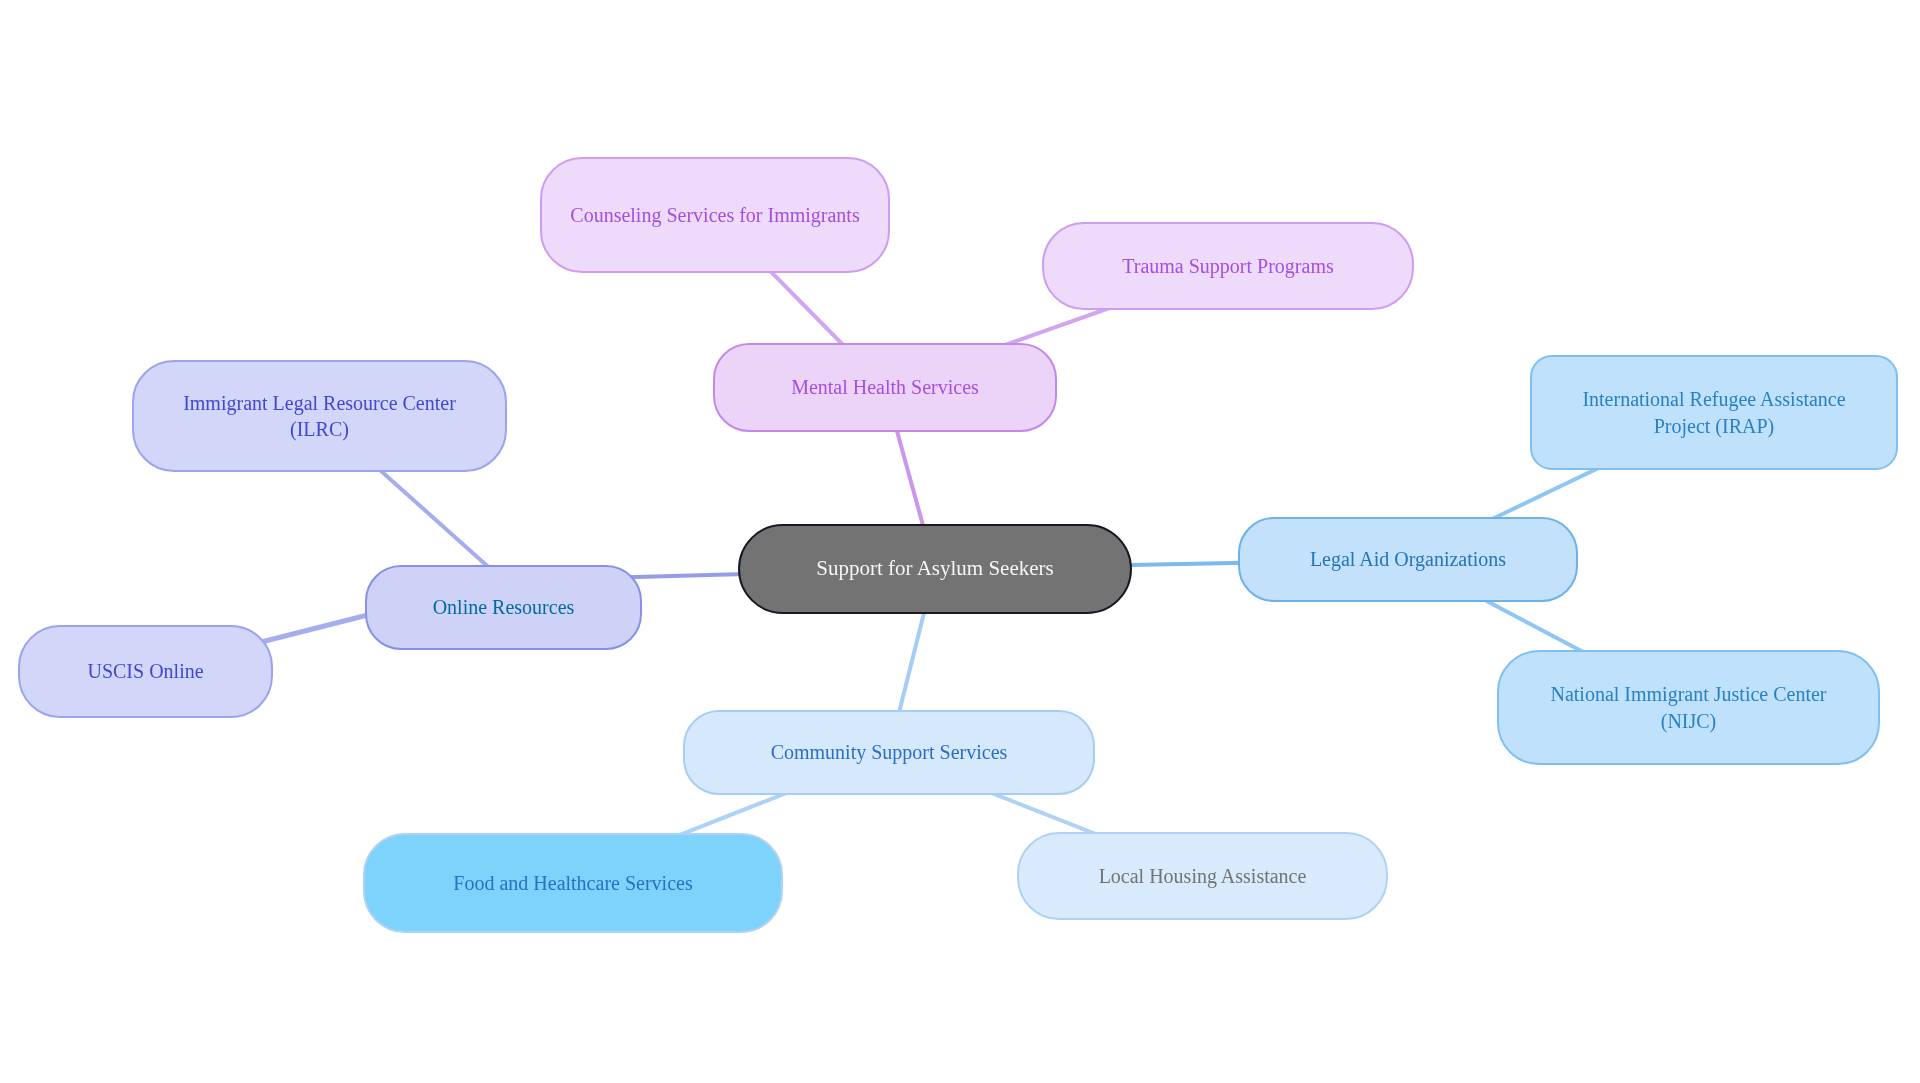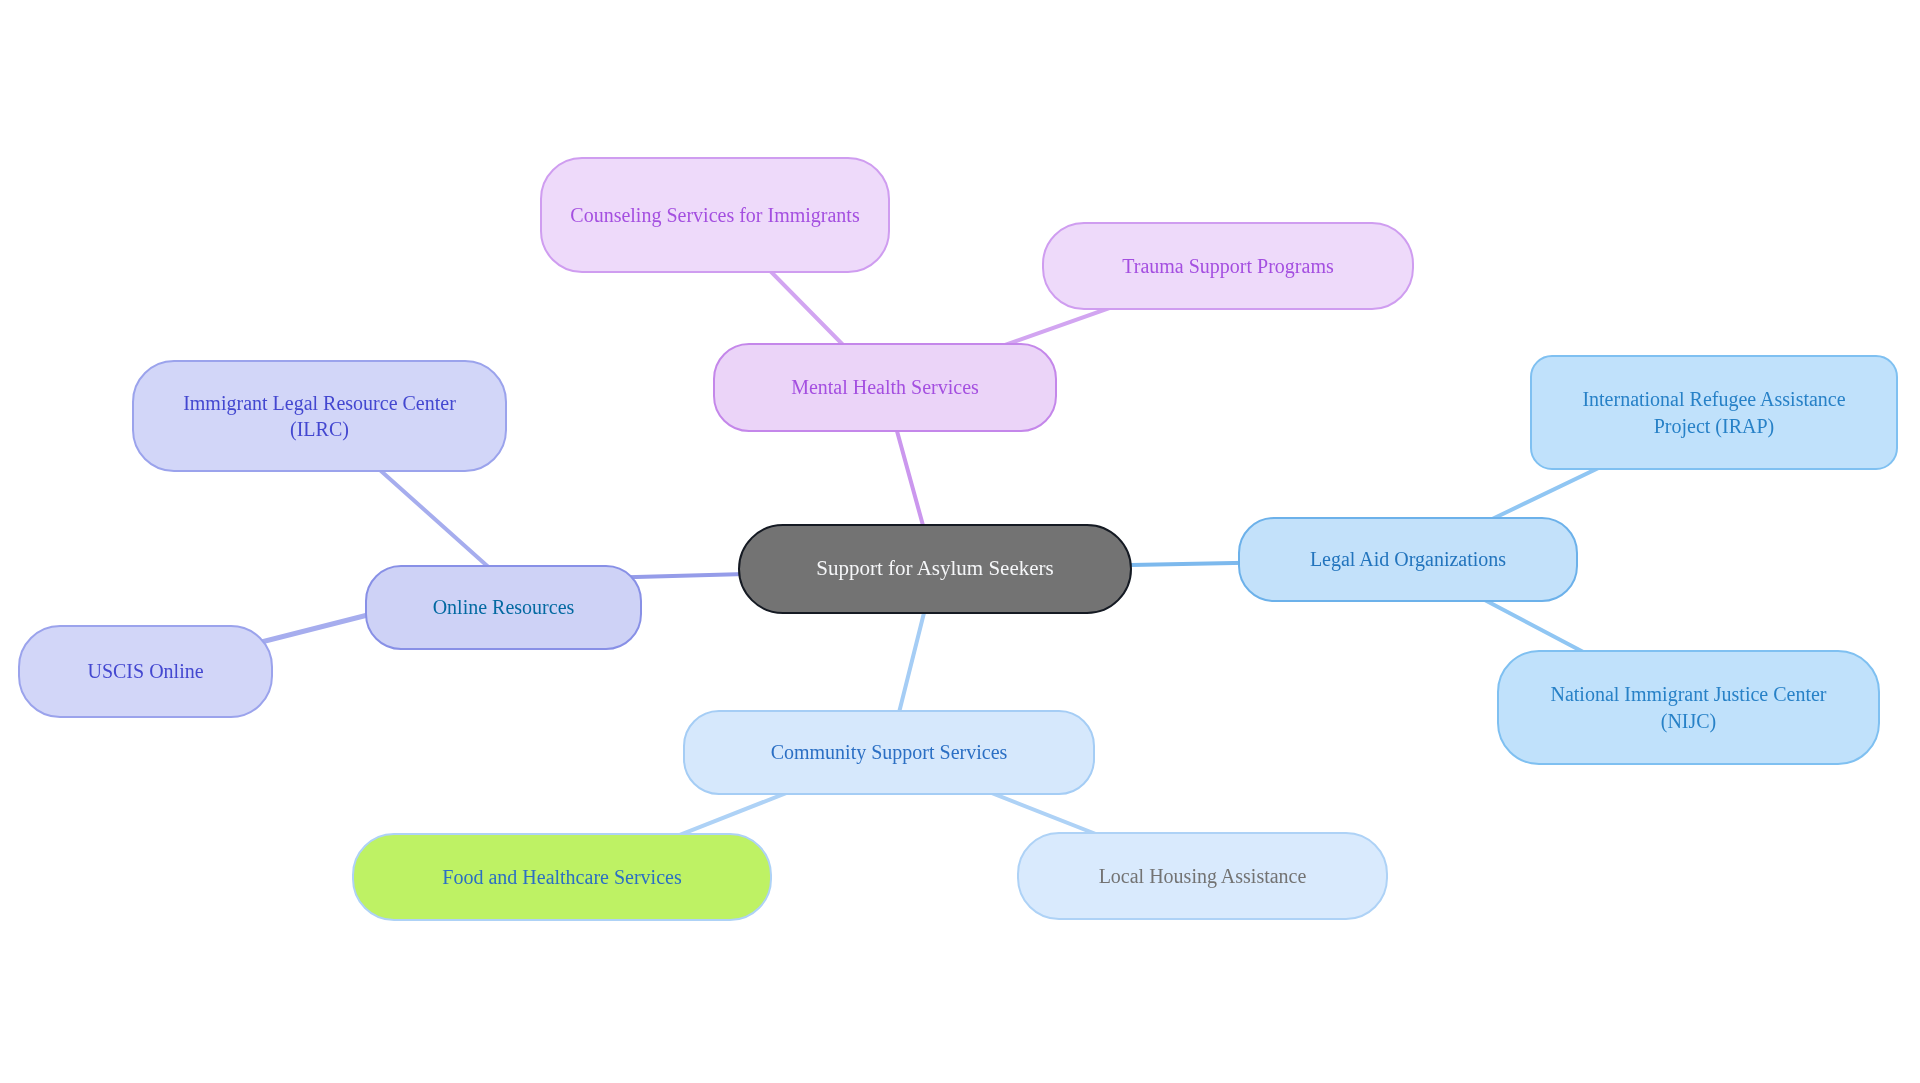--- a/index.html
+++ b/index.html
@@ -85,20 +85,20 @@
       </div>
       <div class="node" style="left: 132px; top: 360px; width: 375px; height: 112px; background: rgb(210, 214, 248); border: 2px solid rgb(155, 163, 236); border-radius: 42px; color: rgb(67, 71, 208); font-size: 20px;">
         <span class="label">Immigrant Legal Resource Center (ILRC)</span>
       </div>
       <div class="node" style="left: 18px; top: 625px; width: 255px; height: 93px; background: rgb(210, 214, 248); border: 2px solid rgb(155, 163, 236); border-radius: 42px; color: rgb(67, 71, 208); font-size: 20px;">
         <span class="label">USCIS Online</span>
       </div>
       <div class="node" style="left: 683px; top: 710px; width: 412px; height: 85px; background: rgb(214, 232, 252); border: 2px solid rgb(165, 205, 245); border-radius: 36px; color: rgb(43, 111, 196); font-size: 20px;">
         <span class="label">Community Support Services</span>
       </div>
-      <div class="node" style="left: 352px; top: 833px; width: 420px; height: 88px; background: #bef264; border: 2px solid rgb(174, 210, 246); border-radius: 42px; color: rgb(43, 111, 196); font-size: 20px;">
+      <div class="node" style="left: 363px; top: 833px; width: 420px; height: 100px; background: #7dd3fc; border: 2px solid rgb(174, 210, 246); border-radius: 42px; color: rgb(43, 111, 196); font-size: 20px;">
         <span class="label">Food and Healthcare Services</span>
       </div>
       <div class="node" style="left: 1017px; top: 832px; width: 371px; height: 88px; background: rgb(217, 234, 253); border: 2px solid rgb(174, 210, 246); border-radius: 42px; color: #737373; font-size: 20px;">
         <span class="label">Local Housing Assistance</span>
       </div>
     </div>
 </div>
 
 </body></html>

